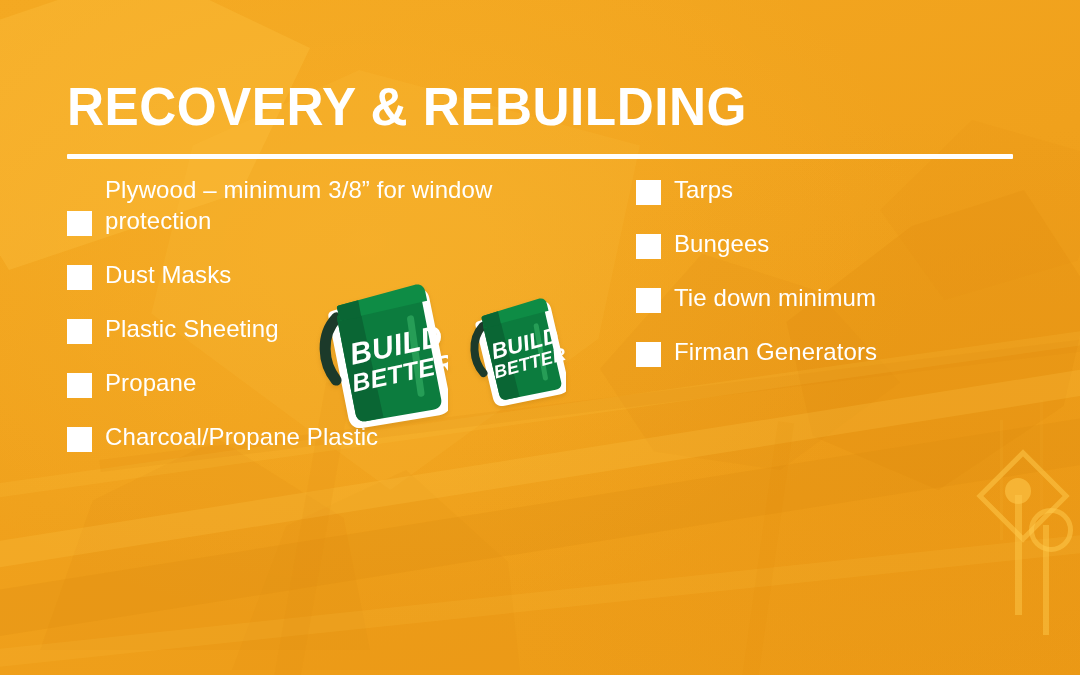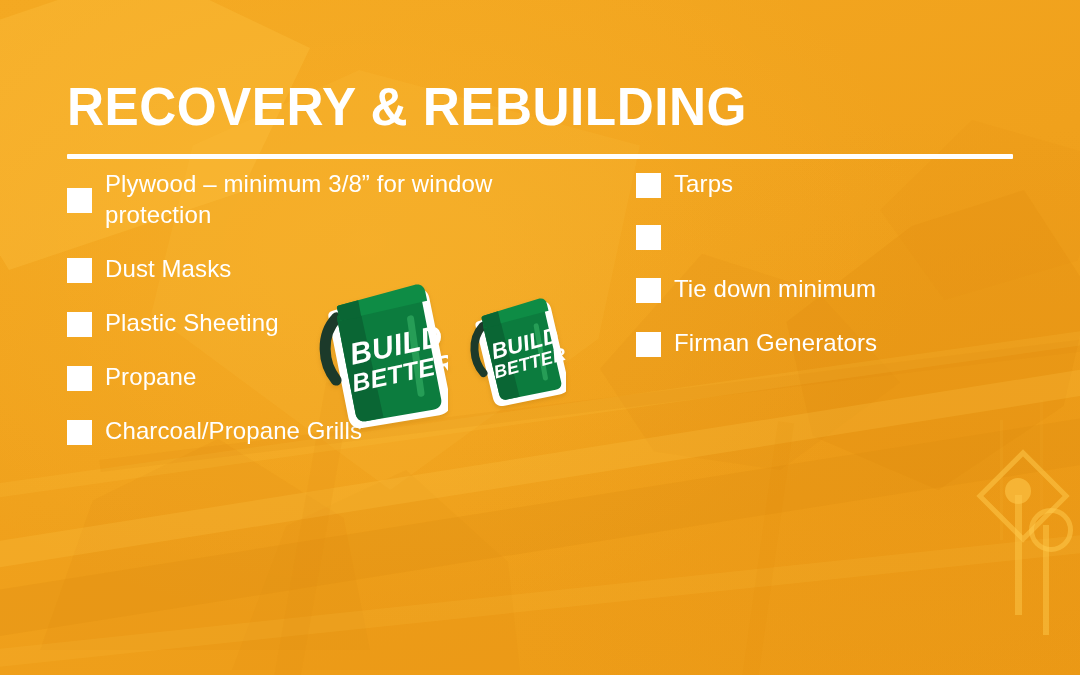--- a/index.html
+++ b/index.html
@@ -100,22 +100,23 @@
   }
   .col {
     position: absolute;
     top: 0;
   }
   .col-left  { left: 67px;  width: 430px; }
   .col-right { left: 636px; width: 400px; }
 
   .item {
     display: flex;
-    align-items: center;
+    align-items: flex-end;
     margin-bottom: 23px;
+    margin-top: 6px;
   }
   .checkbox {
     flex: 0 0 auto;
     width: 25px;
     height: 25px;
     background: #ffffff;
     margin-top: 3px;
   }
   .item-label {
     margin-left: 13px;
@@ -195,31 +196,32 @@
       <div class="item">
         <div class="checkbox"></div>
         <div class="item-label">Plastic Sheeting</div>
       </div>
       <div class="item">
         <div class="checkbox"></div>
         <div class="item-label">Propane</div>
       </div>
       <div class="item">
         <div class="checkbox"></div>
-        <div class="item-label">Charcoal/Propane Grills</div>
+        <div class="item-label">Charcoal/Propane Plastic</div>
       </div>
     </div>
 
     <div class="col col-right">
       <div class="item">
         <div class="checkbox"></div>
         <div class="item-label">Tarps</div>
       </div>
       <div class="item">
         <div class="checkbox"></div>
+        <div class="item-label">Bungees</div>
       </div>
       <div class="item">
         <div class="checkbox"></div>
         <div class="item-label">Tie down minimum</div>
       </div>
       <div class="item">
         <div class="checkbox"></div>
         <div class="item-label">Firman Generators</div>
       </div>
     </div>

